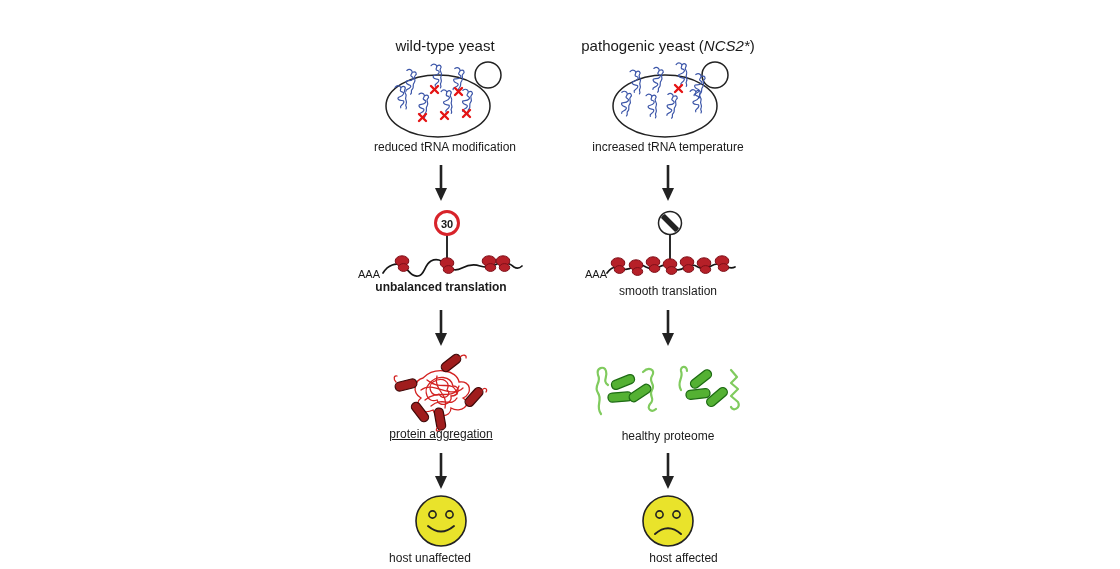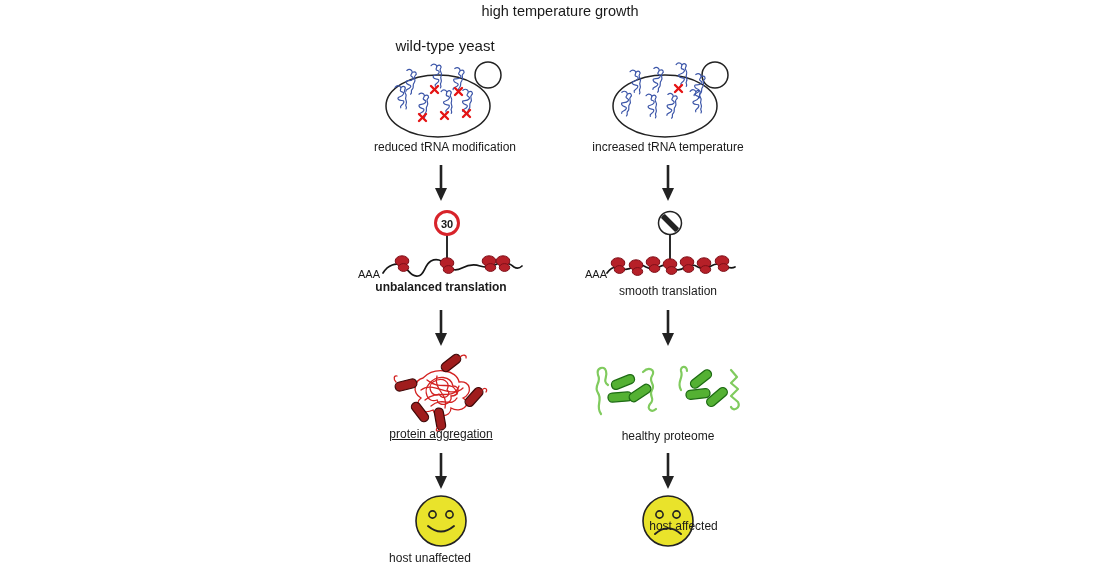--- a/index.html
+++ b/index.html
@@ -72,23 +72,25 @@
         <circle class="face" cx="28" cy="28" r="25"></circle>
         <circle class="eye" cx="19.5" cy="21.5" r="3.6"></circle>
         <circle class="eye" cx="36.5" cy="21.5" r="3.6"></circle>
       </g>
       <clipPath id="sclip">
           <circle cx="87" cy="16" r="10.5"></circle>
         </clipPath>
     </defs>
   </svg>
 
-  <div class="title">high temperature growth</div>
 
   <div class="label header" style="left:445px;top:37px;">wild-type yeast</div>
+  <div class="label header" style="left:668px;top:37px;">
+    <span>pathogenic yeast (</span><span class="gene">NCS2*</span><span>)</span>
+  </div>
 
   <svg class="abs" style="left:382px;top:57px;" width="126" height="84" viewBox="0 0 126 84">
     <use href="#cellbody"></use>
     <g>
       <use href="#trna" transform="translate(22,12) rotate(8)"></use>
       <use href="#trna" transform="translate(46,8) rotate(-6)"></use>
       <use href="#trna" transform="translate(70,10) rotate(10)"></use>
       <use href="#trna" transform="translate(10,30) rotate(-10)"></use>
       <use href="#trna" transform="translate(34,36) rotate(4)"></use>
       <use href="#trna" transform="translate(56,34) rotate(-8)"></use>
@@ -226,15 +228,15 @@
   <svg class="abs" style="left:413px;top:493px;" width="56" height="56" viewBox="0 0 56 56">
     <use href="#facebase"></use>
     <path class="mouth" d="M15 33 Q28 44 41 33"></path>
   </svg>
   <svg class="abs" style="left:640px;top:493px;" width="56" height="56" viewBox="0 0 56 56">
     <use href="#facebase"></use>
     <path class="mouth" d="M15 41 Q28 29.5 41 41"></path>
   </svg>
 
   <div class="label" style="left:430px;top:551px;">host unaffected</div>
-  <div class="label" style="left:668px;top:519px;padding-left:31px;">host affected</div>
+  <div class="label" style="left:668px;top:551px;padding-left:31px;">host affected</div>
 
 </div>
 
 </body></html>

